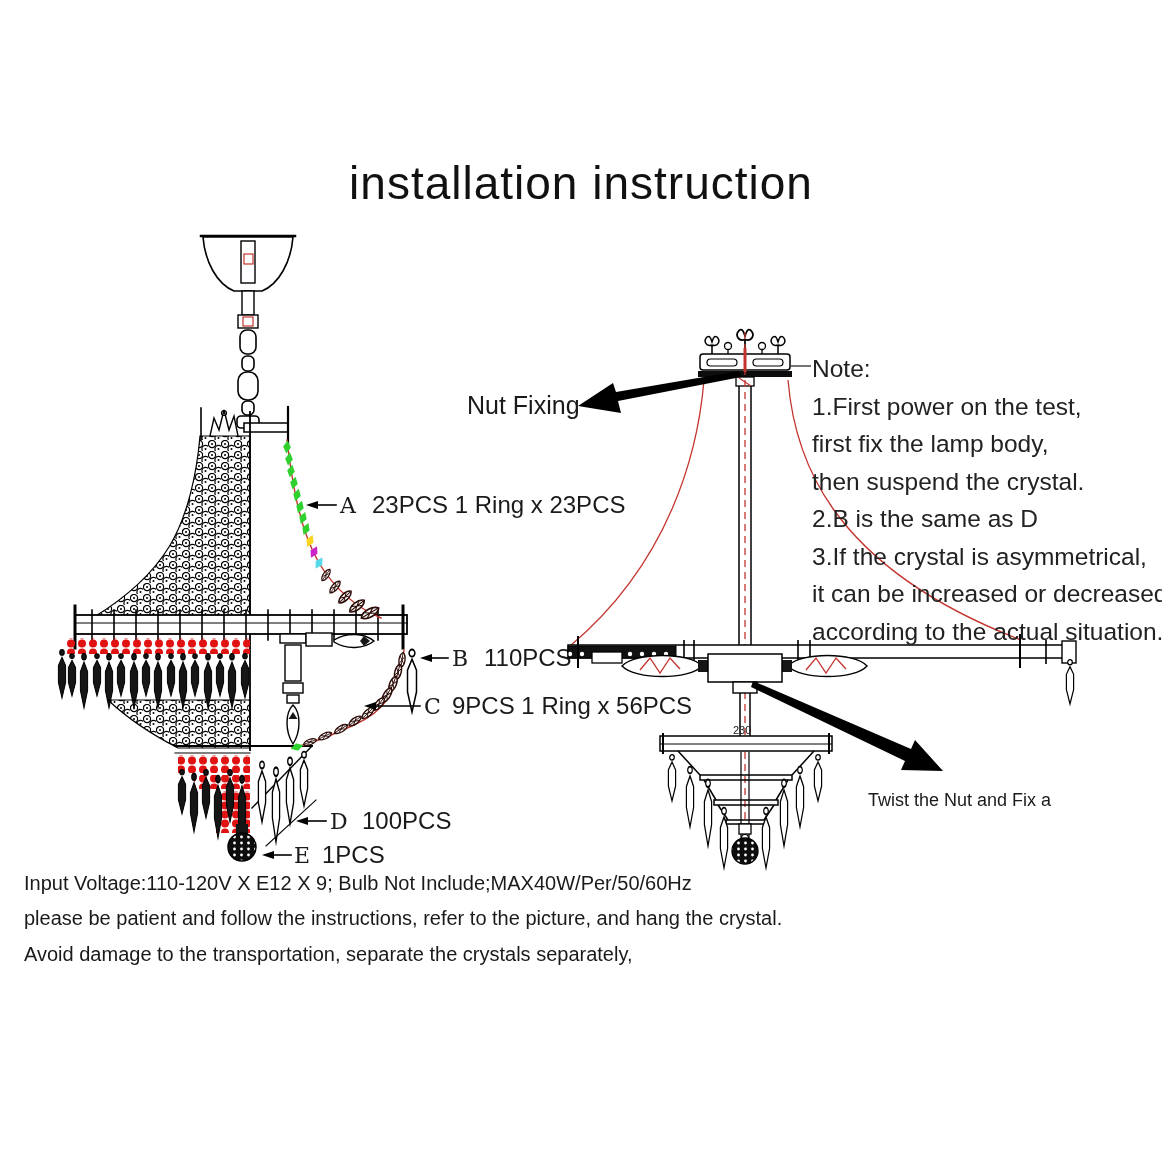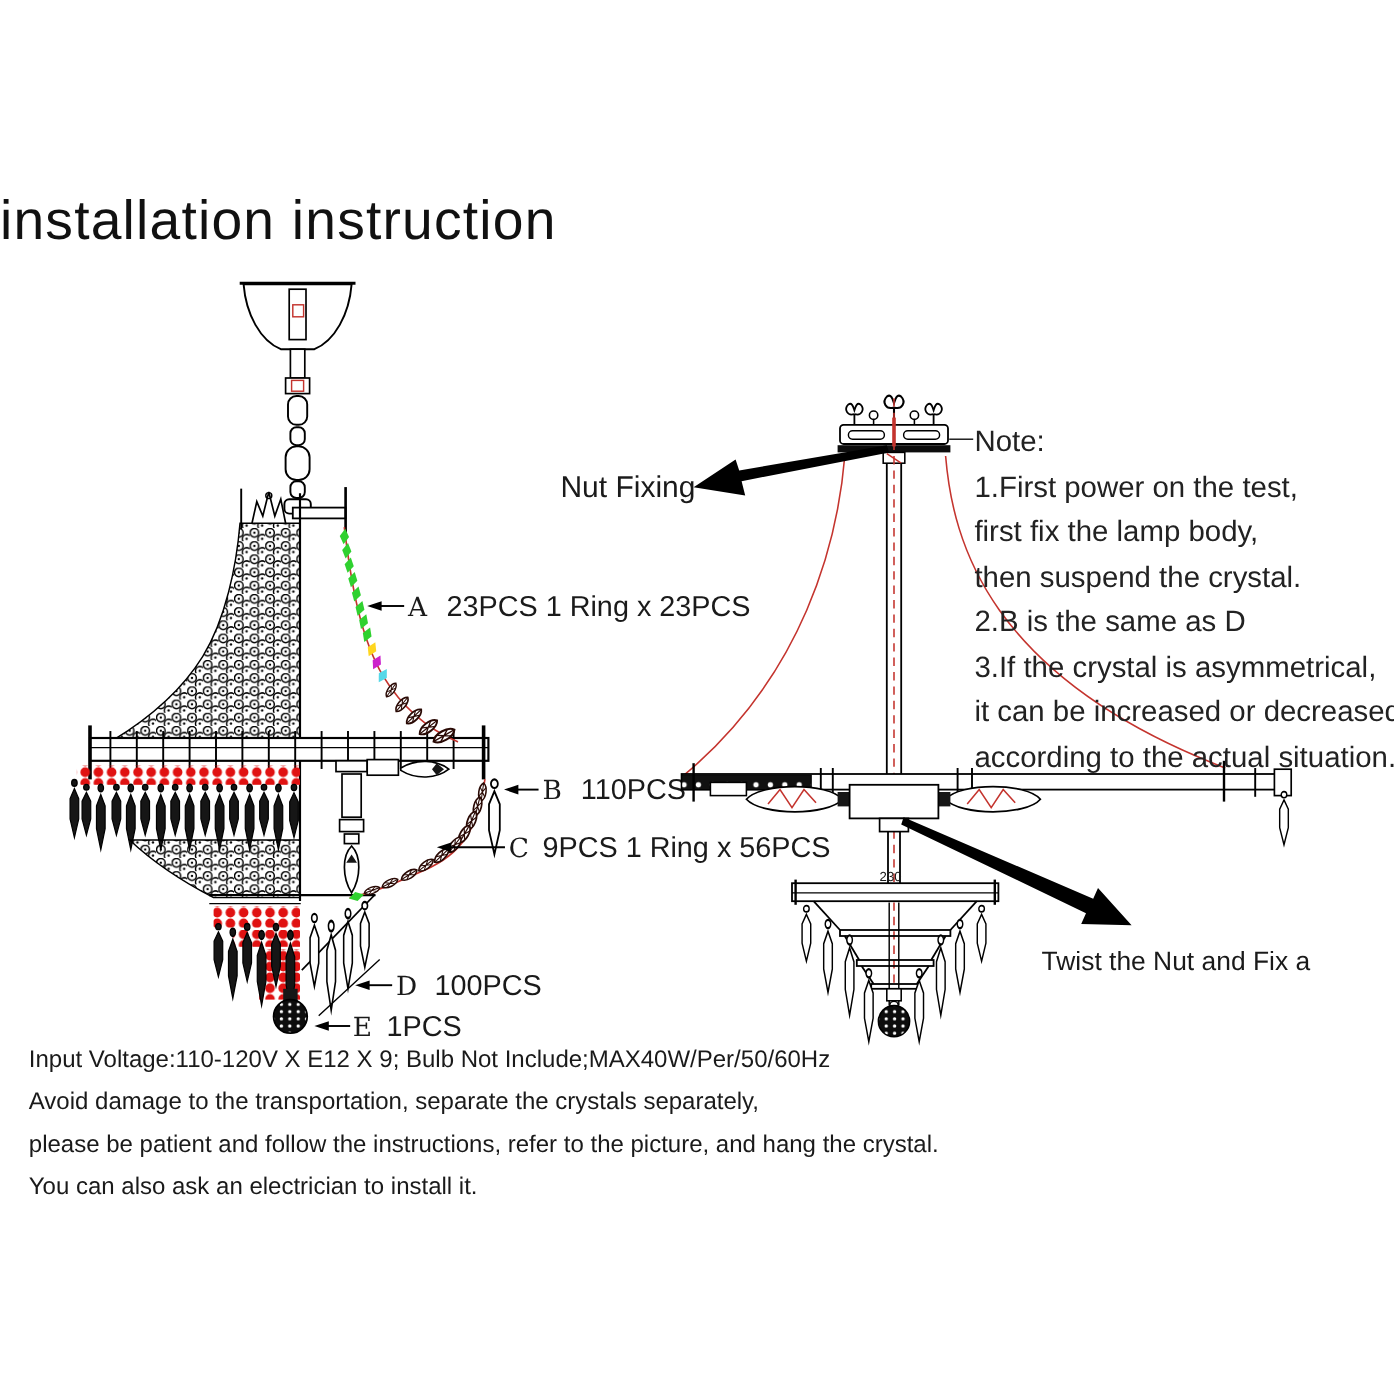--- a/index.html
+++ b/index.html
@@ -1,27 +1,27 @@
 <!DOCTYPE html>
 <html style="--c-red: #c4342e; --c-bead_red: #e01212; --c-green: #2fd12f; --c-yellow: #ffd61f; --c-magenta: #cc22cc; --c-cyan: #55d8e8; --c-line: #111111;"><head>
 <meta charset="utf-8">
 <style>
   html,body{margin:0;padding:0;background:#fff;}
   .page{position:relative;width:1162px;height:1162px;background:#fff;overflow:hidden;
         font-family:"Liberation Sans",sans-serif;color:#161616;}
-  .title{position:absolute;top:156px;left:0;right:0;
+  .title{position:absolute;top:156px;left:0;right:0;text-align:center;
          font-size:46px;font-weight:400;letter-spacing:1px;color:#111;}
   svg.diagram{position:absolute;left:0;top:0;}
   svg text{font-family:"Liberation Sans",sans-serif;font-size:24px;fill:#1a1a1a;}
   svg text.letter{font-family:"DejaVu Serif",serif;font-size:22px;}
   svg text.dim{font-size:11px;}
   svg text.callout{font-size:25px;}
   .note{position:absolute;left:812px;top:350px;font-size:24.5px;line-height:37.5px;
         white-space:nowrap;color:#222;}
-  .twist{position:absolute;left:868px;top:781px;font-size:22px;line-height:39px;
+  .twist{position:absolute;left:868px;top:781px;font-size:18px;line-height:39px;
          white-space:nowrap;color:#1a1a1a;}
   .footer{position:absolute;left:24px;top:866px;font-size:20px;line-height:35.4px;
           white-space:nowrap;color:#1a1a1a;}
 </style>
 </head>
 <body>
 
 <div class="page">
 
   <div class="title">installation instruction</div>
@@ -355,18 +355,17 @@
     <div>it can be increased or decreased</div>
     <div>according to the actual situation.</div>
   </div>
 
   <div class="twist">
     <div>Twist the Nut and Fix a</div>
   </div>
 
   <div class="footer">
     <div>Input Voltage:110-120V X E12 X 9; Bulb Not Include;MAX40W/Per/50/60Hz</div>
+    <div>please be patient and follow the instructions, refer to the picture, and hang the crystal.</div>
     <div>Avoid damage to the transportation, separate the crystals separately,</div>
-    <div>please be patient and follow the instructions, refer to the picture, and hang the crystal.</div>
-    <div>You can also ask an electrician to install it.</div>
   </div>
 
 </div>
 
 </body></html>

